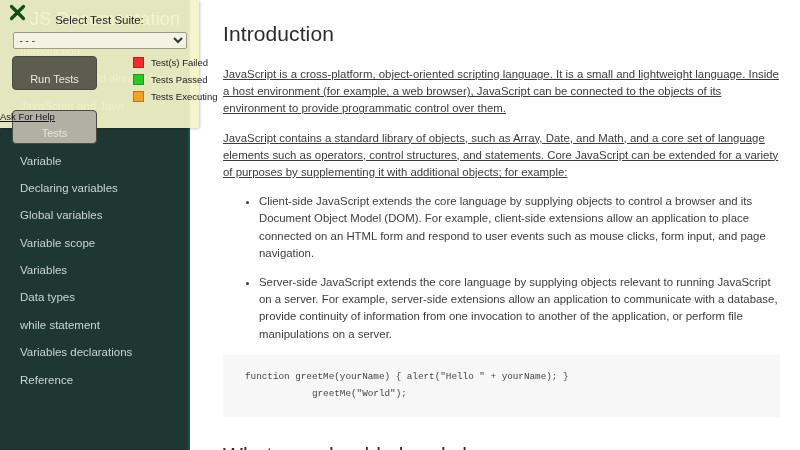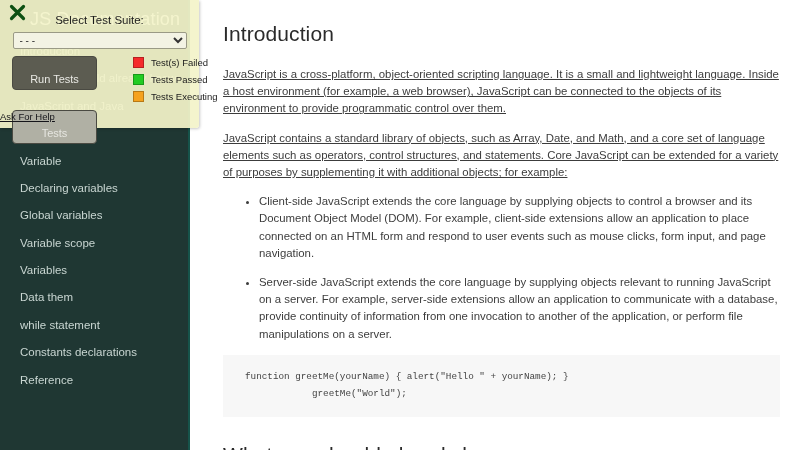--- a/index.html
+++ b/index.html
@@ -216,27 +216,27 @@
       <a class="nav-item" href="#">
           <span>Global variables</span>
         </a>
       <a class="nav-item" href="#">
           <span>Variable scope</span>
         </a>
       <a class="nav-item" href="#">
           <span>Variables</span>
         </a>
       <a class="nav-item" href="#">
-          <span>Data them</span>
+          <span>Data types</span>
         </a>
       <a class="nav-item" href="#">
           <span>while statement</span>
         </a>
       <a class="nav-item" href="#">
-          <span>Constants declarations</span>
+          <span>Variables declarations</span>
         </a>
       <a class="nav-item" href="#">
           <span>Reference</span>
         </a>
     </div>
   </nav>
 
   <main class="content">
     <h2>Introduction</h2>
     <p>JavaScript is a cross-platform, object-oriented scripting language. It is a small and lightweight language. Inside a host environment (for example, a web browser), JavaScript can be connected to the objects of its environment to provide programmatic control over them.</p>

